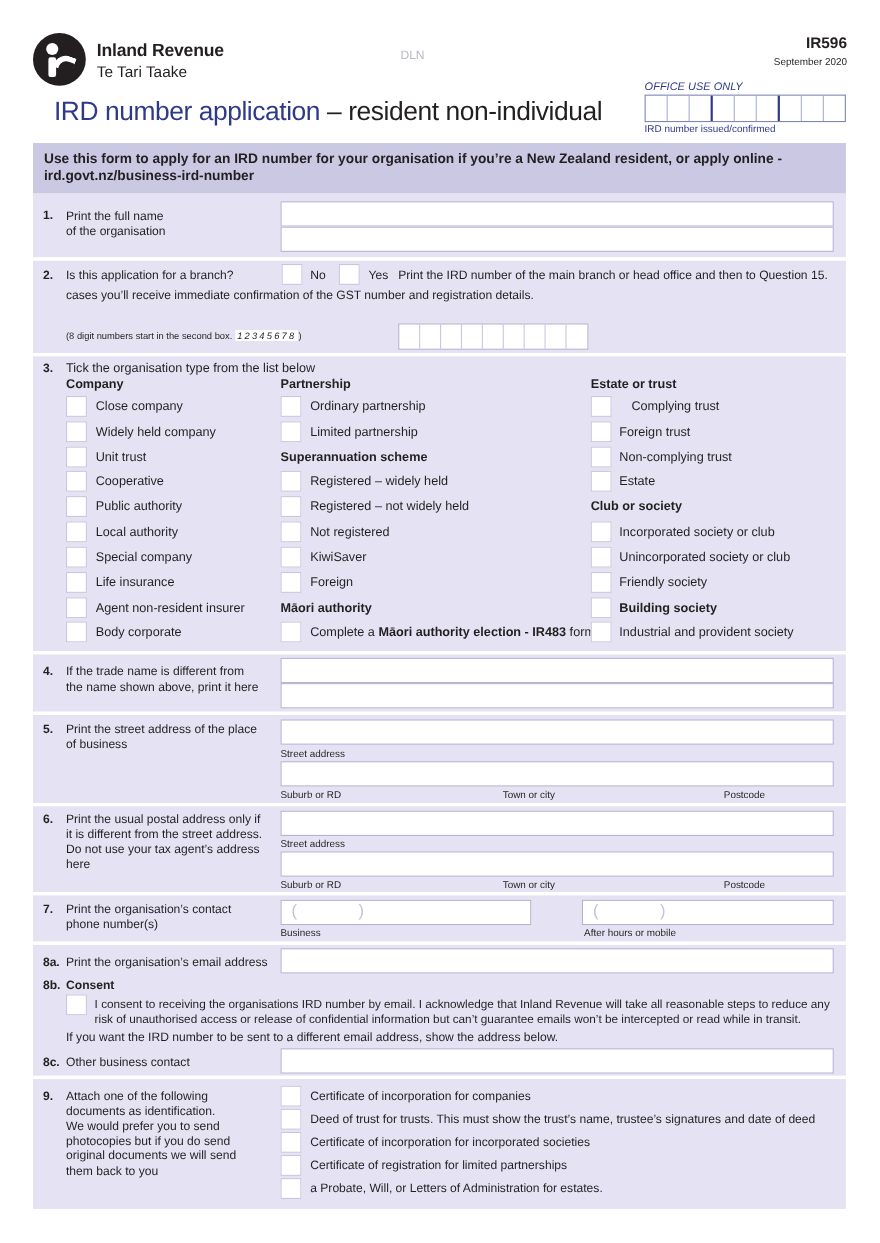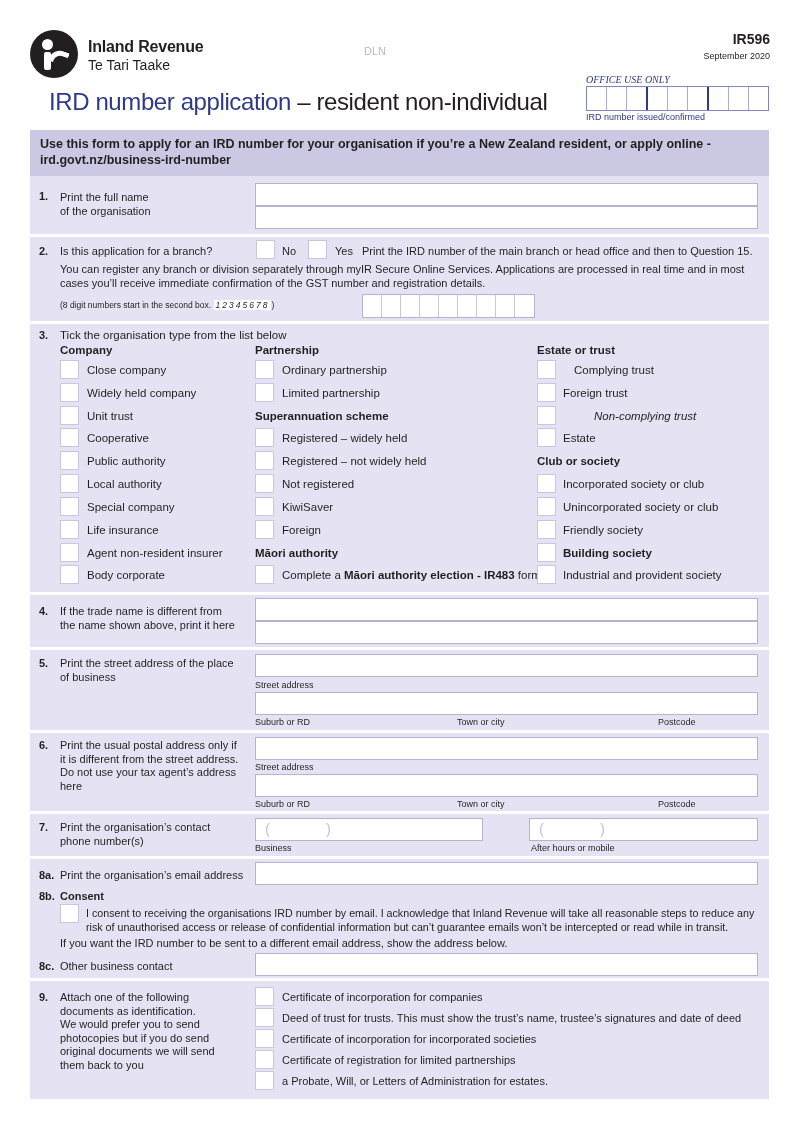--- a/index.html
+++ b/index.html
@@ -13,21 +13,21 @@
   .logo-circle .stem { position: absolute; left: 14px; top: 22px; width: 7px; height: 18px; background: #fff; border-radius: 2px; }
   .logo-circle .arc { position: absolute; left: 20px; top: 20px; width: 18px; height: 14px; border: 5px solid #fff; border-right: none; border-bottom: none; border-radius: 12px 0 0 0; transform: rotate(20deg); }
   .brand1 { left: 88px; top: 38px; font-size: 16px; font-weight: bold; color: #231f20; letter-spacing: -0.2px; }
   .brand2 { left: 88px; top: 57px; font-size: 14px; color: #231f20; }
   .dln { left: 364px; top: 45px; font-size: 11px; color: #b9b9c4; }
   .formcode { right: 30px; top: 31px; font-size: 14px; font-weight: bold; color: #231f20; }
   .formdate { right: 30px; top: 51px; font-size: 9px; color: #231f20; }
   .title { left: 30px; top: 88px; font-size: 24px; letter-spacing: -0.4px; margin-left: 19px; }
   .title .t1 { color: #2e3a87; }
   .title .t2 { color: #231f20; }
-  .office-label { left: 586px; top: 74px; font-size: 10px; color: #2e3a87; font-style: italic; font-family: Liberation Serif, serif; }
+  .office-label { left: 586px; top: 74px; font-size: 10px; color: #2e3a87; font-style: italic; }
   .office-boxes { left: 586px; top: 86px; width: 183px; height: 25px; border: 1px solid #7f86b8; display: flex; }
   .office-boxes .cell { flex: 1; border-right: 1px solid #a9aed1; }
   .office-boxes .cell:last-child { border-right: none; }
   .office-boxes .cell.thick { border-right: 2px solid #2e3a87; }
   .office-sub { left: 586px; top: 112px; font-size: 9px; color: #2e3a87; }
 
   
   .banner { left: 30px; top: 130px; width: 739px; height: 46px; background: #cbc8e4; padding: 6px 10px; font-size: 12.5px; font-weight: bold; color: #231f20; line-height: 16px; }
   .section { position: absolute; left: 30px; width: 739px; background: #e5e3f3; }
   .qnum { position: absolute; left: 9px; font-size: 11px; font-weight: bold; }
@@ -92,21 +92,20 @@
 
 <div class="section" style="top:237px;height:84px;">
   <div class="qnum" style="top:8px;">2.</div>
   <div class="qtext" style="top:8px;">Is this application for a branch?</div>
   <div class="cb" style="left:226px;top:3px;"></div>
   <div class="cblabel" style="left:252px;top:8px;font-size:11px;">No</div>
   <div class="cb" style="left:278px;top:3px;"></div>
   <div class="cblabel" style="left:305px;top:8px;font-size:11px;">Yes</div>
   <div class="cblabel" style="left:332px;top:8px;font-size:11px;">Print the IRD number of the main branch or head office and then to Question 15.</div>
   <div class="qtext" style="top:26px;width:705px;">
-    <div>You can register any branch or division separately through myIR Secure Online Services. Applications are processed in real time and in most</div>
       <div>cases you’ll receive immediate confirmation of the GST number and registration details.</div>
   </div>
   <div class="example" style="left:30px;top:63px;"><span>(8 digit numbers start in the second box.</span> <span class="n">12345678</span><span>)</span></div>
   <div class="digits" style="left:332px;top:57px;">
     <div class="d"></div>
       <div class="d"></div>
       <div class="d"></div>
       <div class="d"></div>
       <div class="d"></div>
       <div class="d"></div>
@@ -162,21 +161,21 @@
   <div class="cathead" style="left:225px;top:223px;">Māori authority</div>
   <div class="cb" style="left:225px;top:241px;"></div>
   <div class="cblabel" style="left:252px;top:245px;"><span>Complete a </span><b class="inline">Māori authority election - IR483</b><span> form</span></div>
 
   <div class="cathead" style="left:507px;top:20px;">Estate or trust</div>
   <div class="cb" style="left:507px;top:36px;"></div>
   <div class="cblabel" style="left:533px;top:40px;margin-left:11px;">Complying trust</div>
   <div class="cb" style="left:507px;top:59px;"></div>
   <div class="cblabel" style="left:533px;top:63px;">Foreign trust</div>
   <div class="cb" style="left:507px;top:82px;"></div>
-  <div class="cblabel" style="left:564px;top:86px;font-style:italic;">Non-complying trust</div>
+  <div class="cblabel" style="left:533px;top:86px;">Non-complying trust</div>
   <div class="cb" style="left:507px;top:104px;"></div>
   <div class="cblabel" style="left:533px;top:108px;">Estate</div>
   <div class="cathead" style="left:507px;top:131px;">Club or society</div>
   <div class="cb" style="left:507px;top:150px;"></div>
   <div class="cblabel" style="left:533px;top:154px;">Incorporated society or club</div>
   <div class="cb" style="left:507px;top:173px;"></div>
   <div class="cblabel" style="left:533px;top:177px;">Unincorporated society or club</div>
   <div class="cb" style="left:507px;top:196px;"></div>
   <div class="cblabel" style="left:533px;top:200px;">Friendly society</div>
   <div class="cb" style="left:507px;top:219px;"></div>

